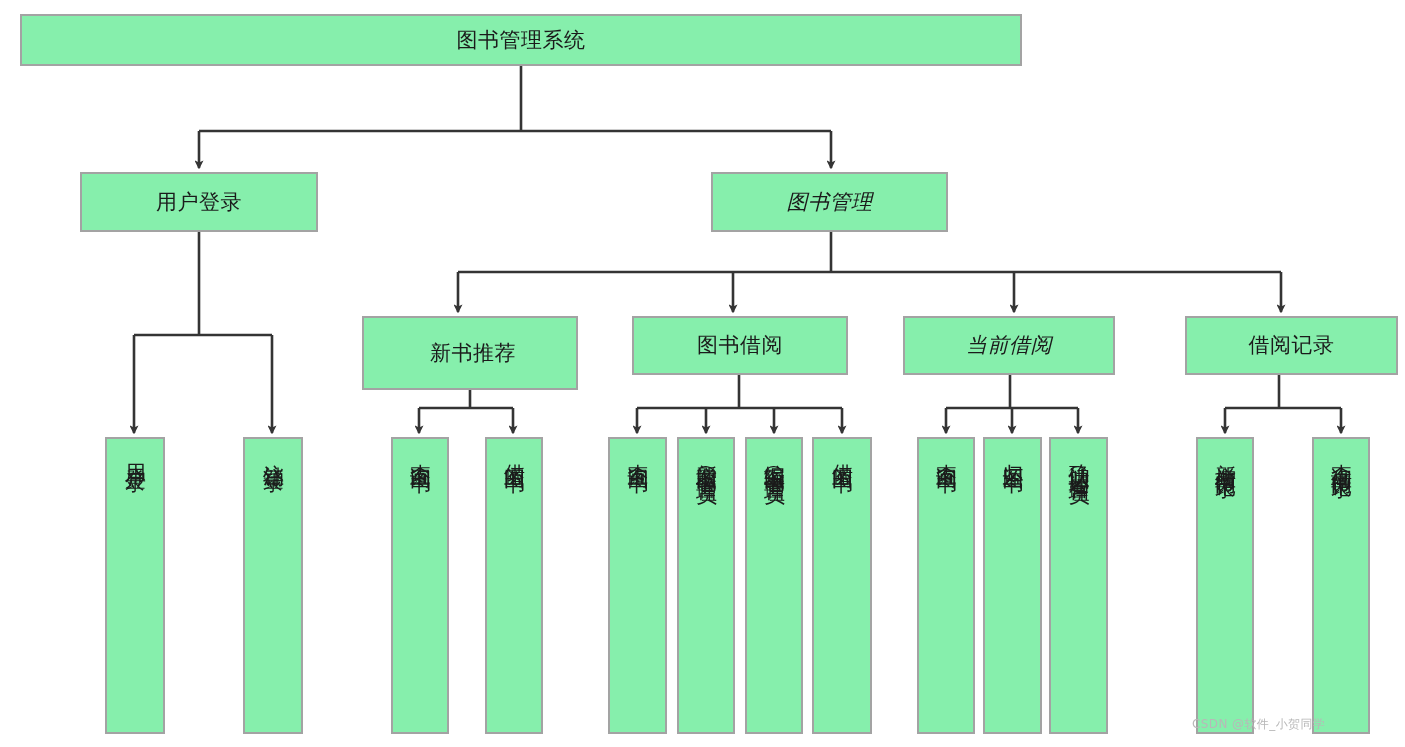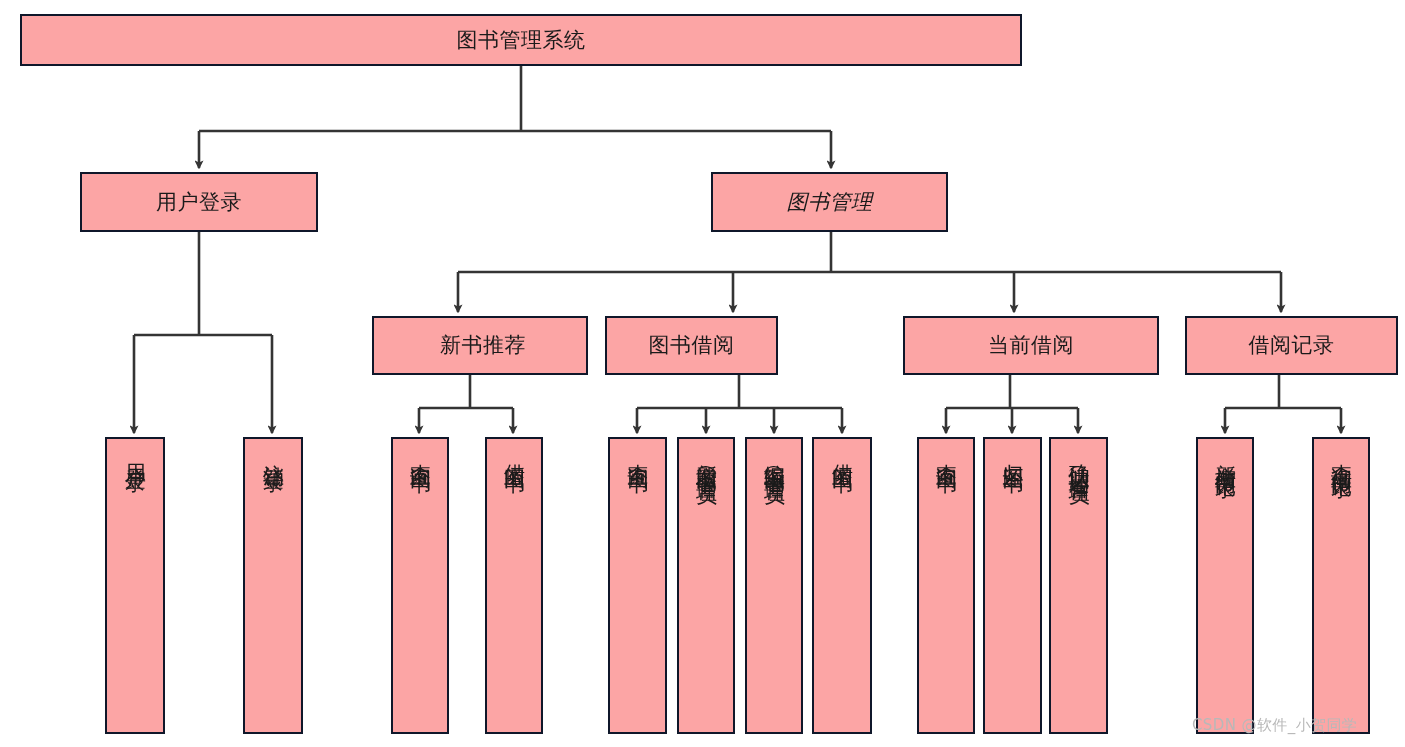--- a/index.html
+++ b/index.html
@@ -20,22 +20,22 @@
   #edge-layer {
     position: absolute;
     left: 0;
     top: 0;
     width: 1405px;
     height: 747px;
   }
   .node {
     position: absolute;
     box-sizing: border-box;
-    background: #fca5a5;
-    border: 2px solid #0f172a;
+    background: #86efac;
+    border: 2px solid #a3a3a3;
     display: flex;
     align-items: center;
     justify-content: center;
     color: #1b1b1b;
     z-index: 2;
   }
   .node-label {
     display: block;
     line-height: 1.18;
     letter-spacing: 0.5px;
@@ -54,21 +54,21 @@
     text-orientation: upright;
     font-size: 21px;
     letter-spacing: 3px;
     line-height: 1;
     text-align: left;
   }
   #watermark {
     position: absolute;
     left: 1192px;
     top: 716px;
-    font-size: 15px;
+    font-size: 12px;
     color: #b8b8b8;
     white-space: nowrap;
     z-index: 5;
     letter-spacing: 0.4px;
   }
 </style>
 </head>
 <body>
 
 <div id="diagram-root">
@@ -129,29 +129,29 @@
   </div>
 
   <div class="node horizontal" style="left:80px; top:172px; width:238px; height:60px;">
     <span class="node-label">用户登录</span>
   </div>
 
   <div class="node horizontal" style="left:711px; top:172px; width:237px; height:60px;font-style:italic;">
     <span class="node-label">图书管理</span>
   </div>
 
-  <div class="node horizontal" style="left:372px; top:316px; width:216px; height:59px;padding-left:6px;">
+  <div class="node horizontal" style="left:362px; top:316px; width:216px; height:74px;padding-left:6px;">
     <span class="node-label">新书推荐</span>
   </div>
 
-  <div class="node horizontal" style="left:605px; top:316px; width:173px; height:59px;justify-content:center;">
+  <div class="node horizontal" style="left:632px; top:316px; width:216px; height:59px;justify-content:center;">
     <span class="node-label">图书借阅</span>
   </div>
 
-  <div class="node horizontal" style="left:903px; top:316px; width:256px; height:59px;">
+  <div class="node horizontal" style="left:903px; top:316px; width:212px; height:59px;font-style:italic;">
     <span class="node-label">当前借阅</span>
   </div>
 
   <div class="node horizontal" style="left:1172px; top:316px; width:213px; height:59px;margin-left:13px;">
     <span class="node-label">借阅记录</span>
   </div>
 
   <div class="node vertical" style="left:105px; top:437px; width:60px; height:297px;">
     <span class="node-label">用户登录</span>
   </div>

